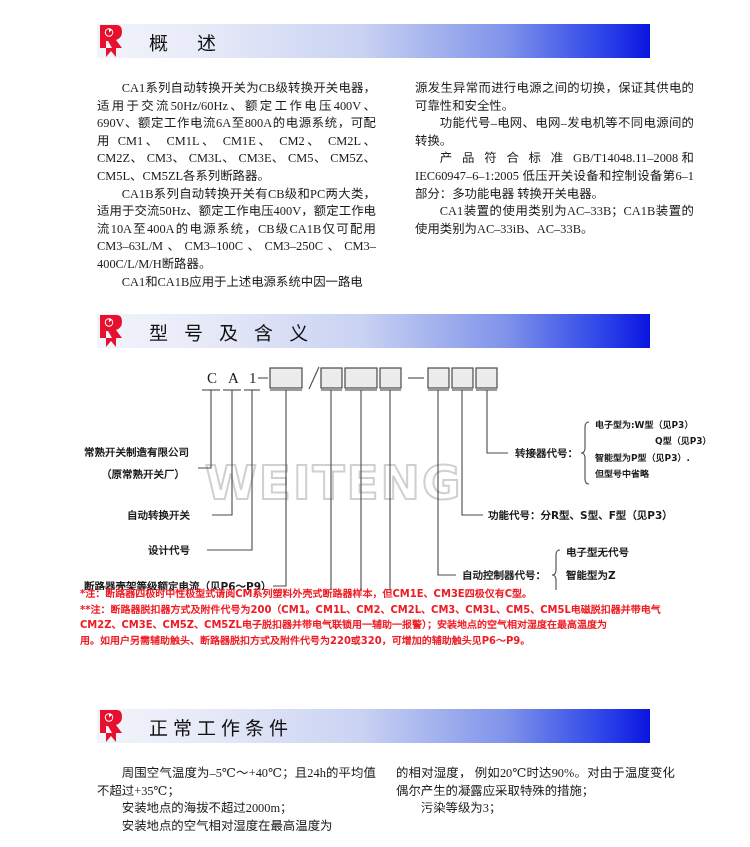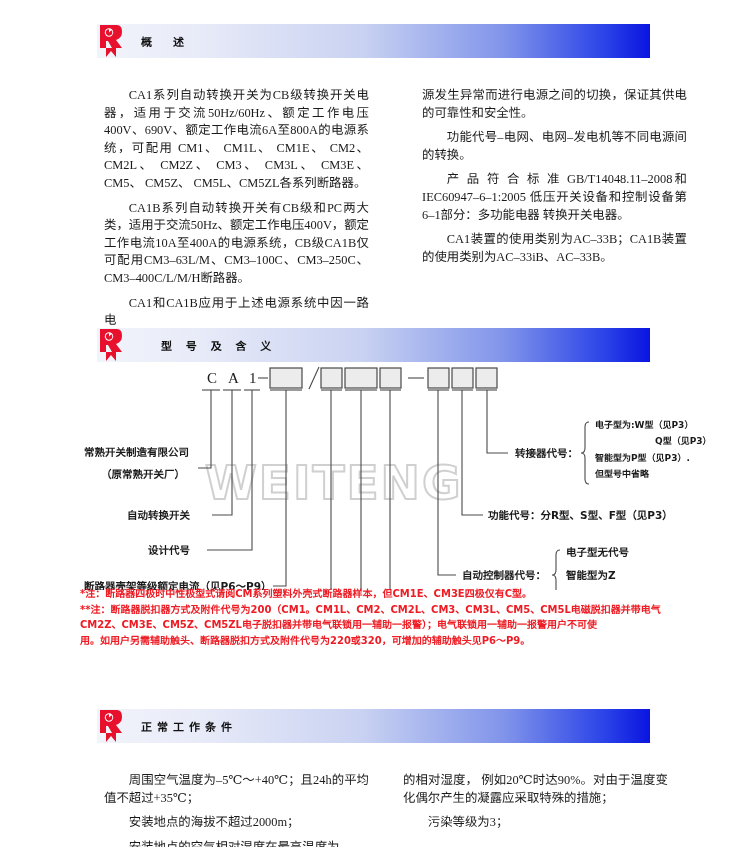--- a/index.html
+++ b/index.html
@@ -30,39 +30,39 @@
   .section-logo {
     position: relative;
     width: 26px;
     height: 34px;
     flex: 0 0 26px;
     margin-left: 0px;
   }
   .section-logo svg { display: block; }
   .section-title {
     font-family: "DejaVu Sans", "Liberation Sans", sans-serif;
-    font-size: 11px;
-    font-weight: bold;
+    font-size: 19px;
+    font-weight: normal;
     letter-spacing: 5px;
     color: #111;
-    margin-left: 18px;
+    margin-left: 26px;
     white-space: nowrap;
   }
 
   
   .col {
     position: absolute;
     font-size: 12.4px;
     line-height: 17.6px;
     text-align: justify;
     text-justify: inter-ideograph;
     color: #1a1a1a;
   }
   .col p {
-    margin: 7px;
+    margin: 0;
     text-indent: 2em;
     text-align: justify;
     text-justify: inter-ideograph;
   }
   .col p.noind { text-indent: 0; }
 
   
   #model-diagram {
     position: absolute;
     left: 0;
@@ -123,21 +123,21 @@
   <p>CA1和CA1B应用于上述电源系统中因一路电</p>
 </div>
 
 <div class="col" style="left:415px; top:80px; width:279px;">
   <p class="noind">源发生异常而进行电源之间的切换，保证其供电的可靠性和安全性。</p>
   <p>功能代号–电网、电网–发电机等不同电源间的转换。</p>
   <p>产 品 符 合 标 准 GB/T14048.11–2008和IEC60947–6–1:2005 低压开关设备和控制设备第6–1部分：多功能电器 转换开关电器。</p>
   <p>CA1装置的使用类别为AC–33B；CA1B装置的使用类别为AC–33iB、AC–33B。</p>
 </div>
 
-<div class="section-bar" style="top:328px;gap:20px;">
+<div class="section-bar" style="top:314px;">
   <span class="section-logo">
     <svg width="26" height="34" viewBox="0 0 26 34" aria-hidden="true">
       <path d="M3 1 H20 Q25 1 25 8 Q25 14 19 16 L25 24 H15 L11 17 H9 V24 H3 Z" fill="#e8112d"></path>
       <path d="M9 24 L9 33 L14 27 L19 33 L19 24 Z" fill="#e8112d"></path>
       <circle cx="12" cy="8.5" r="4.2" fill="#ffffff"></circle>
       <path d="M12 5.2 a3.3 3.3 0 1 0 2.4 1.0 L12 8.5 Z" fill="#e8112d"></path>
     </svg>
   </span>
   <span class="section-title">型 号 及 含 义</span>
 </div>
@@ -225,21 +225,21 @@
   <text class="cn" x="566" y="242">智能可通信为ZT</text>
 
   <text class="cn" x="447" y="272">四极断路器中性极型式*（A、B、C、D）</text>
   <text class="cn" x="432" y="307">断路器脱扣器方式及附件代号**</text>
 </svg>
 </div>
 
 <div id="footnotes">
   <p class="fn"><span>*注：</span><span>断路器四极时中性极型式请阅CM系列塑料外壳式断路器样本，但CM1E、CM3E四极仅有C型。</span></p>
   <p class="fn"><span>**注：</span><span>断路器脱扣器方式及附件代号为200（CM1。CM1L、CM2、CM2L、CM3、CM3L、CM5、CM5L电磁脱扣器并带电气</span></p>
-  <p class="fn">CM2Z、CM3E、CM5Z、CM5ZL电子脱扣器并带电气联锁用一辅助一报警）；电气联锁用一辅助一报警用户不可使</p>
+  <p class="fn">CM2Z、CM3E、CM5Z、CM5ZL电子脱扣器并带电气联锁用一辅助一报警）；安装地点的空气相对湿度在最高温度为</p>
   <p class="fn">用。如用户另需辅助触头、断路器脱扣方式及附件代号为220或320，可增加的辅助触头见P6～P9。</p>
 </div>
 
 <div class="section-bar" style="top:709px;">
   <span class="section-logo">
     <svg width="26" height="34" viewBox="0 0 26 34" aria-hidden="true">
       <path d="M3 1 H20 Q25 1 25 8 Q25 14 19 16 L25 24 H15 L11 17 H9 V24 H3 Z" fill="#e8112d"></path>
       <path d="M9 24 L9 33 L14 27 L19 33 L19 24 Z" fill="#e8112d"></path>
       <circle cx="12" cy="8.5" r="4.2" fill="#ffffff"></circle>
       <path d="M12 5.2 a3.3 3.3 0 1 0 2.4 1.0 L12 8.5 Z" fill="#e8112d"></path>

